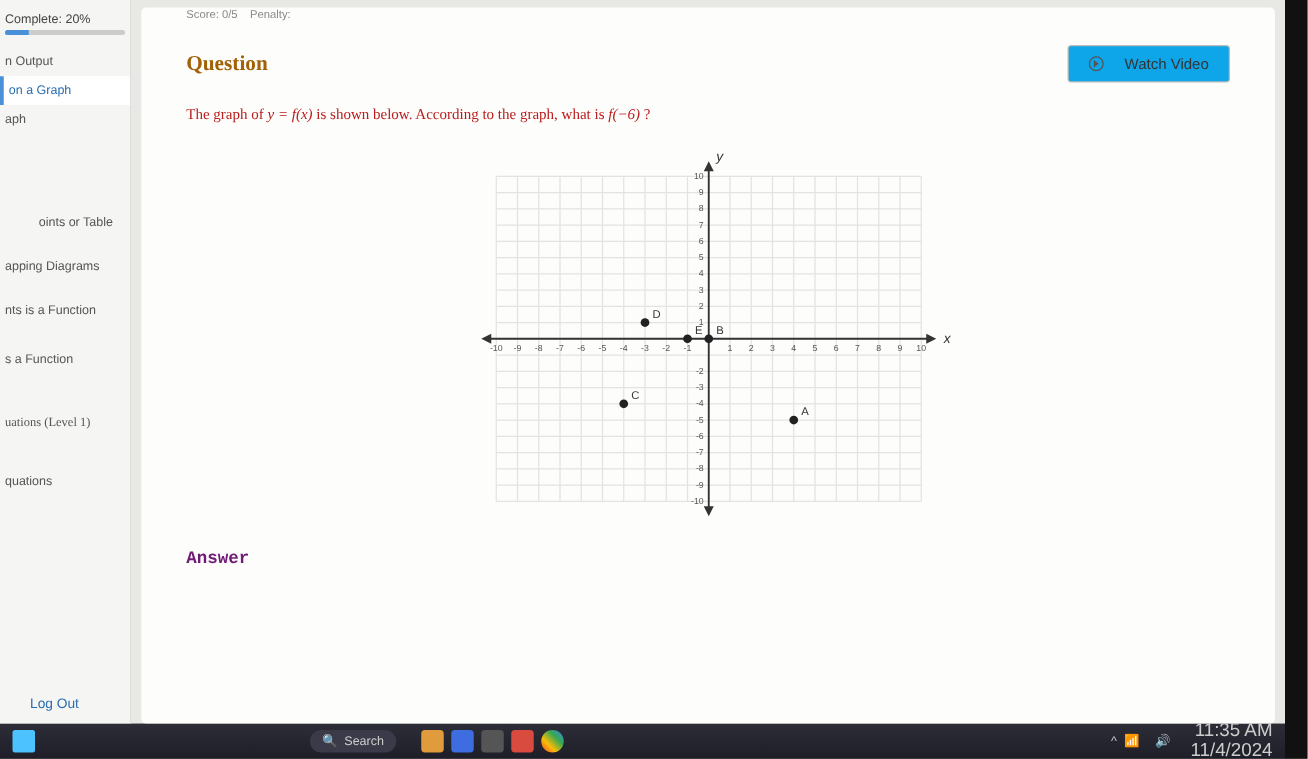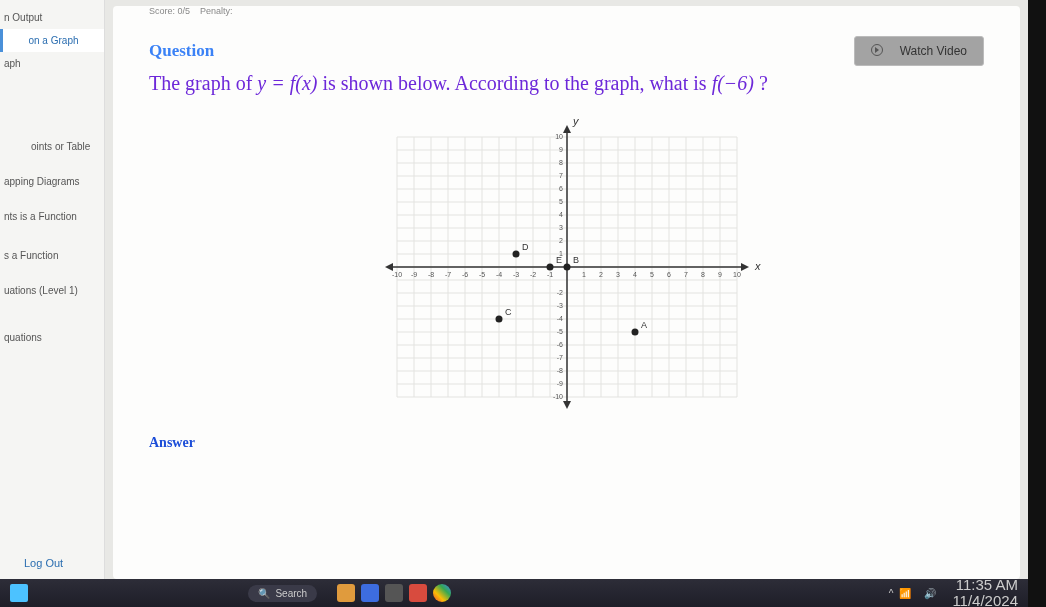--- a/index.html
+++ b/index.html
@@ -17,71 +17,77 @@
 }
 .sidebar {
   width: 105px; height: 100%;
   background: #f5f5f3;
   border-right: 1px solid #ddd;
   font-size: 10px; color: #555;
   padding-top: 6px;
   position: relative;
 }
 .side-item { padding: 6px 4px; cursor: pointer; }
-.side-item.sel { background: #fff; border-left: 3px solid #4a90d9; color: #2a6db0; text-align: center; }
+.side-item.sel { background: #fff; border-left: 3px solid #4a90d9; color: #2a6db0; }
 .complete { padding: 4px 4px 10px 4px; font-size: 10px; color:#444; }
 .complete .bar { height: 4px; background:#ccc; margin-top:3px; border-radius:2px; overflow:hidden;}
 .complete .fill { height:100%; width:20%; background:#4a90d9;}
 .logout { position:absolute; bottom:10px; left:24px; color:#2a6db0; font-size:11px; cursor:pointer;}
 .content {
   flex: 1; background: #fdfdfc; margin: 6px 8px 0 8px;
   border-radius: 4px; padding: 0 36px;
   position: relative;
 }
 .topstrip { height: 10px; font-size: 9px; color:#888; padding-top:0;}
 .header-row { display:flex; align-items:center; margin-top: 20px; }
-.qtitle { font-size: 17px; font-weight: bold; color:#3b82f6; flex:1; font-family: Georgia, serif;}
+.qtitle { font-size: 17px; font-weight: bold; color:#a16207; flex:1; font-family: Georgia, serif;}
 .btn {
-  border: 1px solid #bbb; background:#a3a3a3; color:#333;
+  border: 1px solid #bbb; background:#0ea5e9; color:#333;
   padding: 7px 16px; font-size: 12px; margin-left: 10px;
   border-radius: 3px; cursor:pointer;
-  display:flex; gap:17px;
-}
-.prompt { font-size: 20px; color:#6d28d9; margin-top: 6px; font-family: Georgia, serif;}
+  display:flex; align-items:center; gap:17px;
+}
+.prompt { font-size: 12px; color:#b91c1c; margin-top: 18px; font-family: Georgia, serif;}
 .prompt .mi { font-style: italic; font-family: 'Times New Roman', serif;}
 .graph-wrap { display:flex; justify-content:center; margin-top: 12px; }
 svg.graph { display:block; }
-.answer-lbl { font-size: 14px; font-weight:bold; color:#1d4ed8; margin-top: 8px; font-family: Liberation Serif, serif;}
+.answer-lbl { font-size: 14px; font-weight:bold; color:#701a75; margin-top: 8px; font-family: Liberation Mono, monospace;}
 
 .taskbar {
   position:absolute; left:0; right:18px; bottom:0; height:28px;
   background: linear-gradient(#2d2d38,#1e1e28);
   display:flex; align-items:center; padding: 0 10px;
   color:#ccc; font-size:10px;
 }
 .search-box { background:#3a3a48; border-radius:12px; padding:3px 10px; display:flex; align-items:center; gap:5px; margin-left: 220px;}
 .tb-spacer { flex:1; }
 .tb-ico { width:18px; height:18px; border-radius:3px; margin:0 3px; display:inline-block;}
 .tb-time { text-align:right; line-height:1.1; margin-left:10px; font-size:15px;}
 .monitor-edge { position:absolute; right:0; top:0; width:18px; height:100%; background:#111; }
 </style>
 </head>
 <body>
 
 <div class="desktop">
   <div class="sidebar">
+    <div class="complete">
+      <span>Complete: 20%</span>
+      <div class="bar">
+          <div class="fill"></div>
+        </div>
+    </div>
     <div id="side-items">
         <div class="side-item">n Output</div>
         <div class="side-item sel">on a Graph</div>
         <div class="side-item">aph</div>
         <div class="side-item" style="margin-top: 60px; margin-left: 27px;">oints or Table</div>
         <div class="side-item" style="margin-top: 12px;">apping Diagrams</div>
         <div class="side-item" style="margin-top: 12px;">nts is a Function</div>
         <div class="side-item" style="margin-top: 16px;">s a Function</div>
-        <div class="side-item" style="margin-top: 12px;">uations (Level 1)</div>
+        <div class="side-item" style="margin-top: 28px; font-family: Liberation Serif, serif;">uations (Level 1)</div>
         <div class="side-item" style="margin-top: 24px;">quations</div>
       </div>
     <div class="logout">Log Out</div>
   </div>
 
   <div class="content">
     <div class="topstrip">
       <span>Score: 0/5</span>
       &nbsp;&nbsp;
       <span>Penalty:</span>

